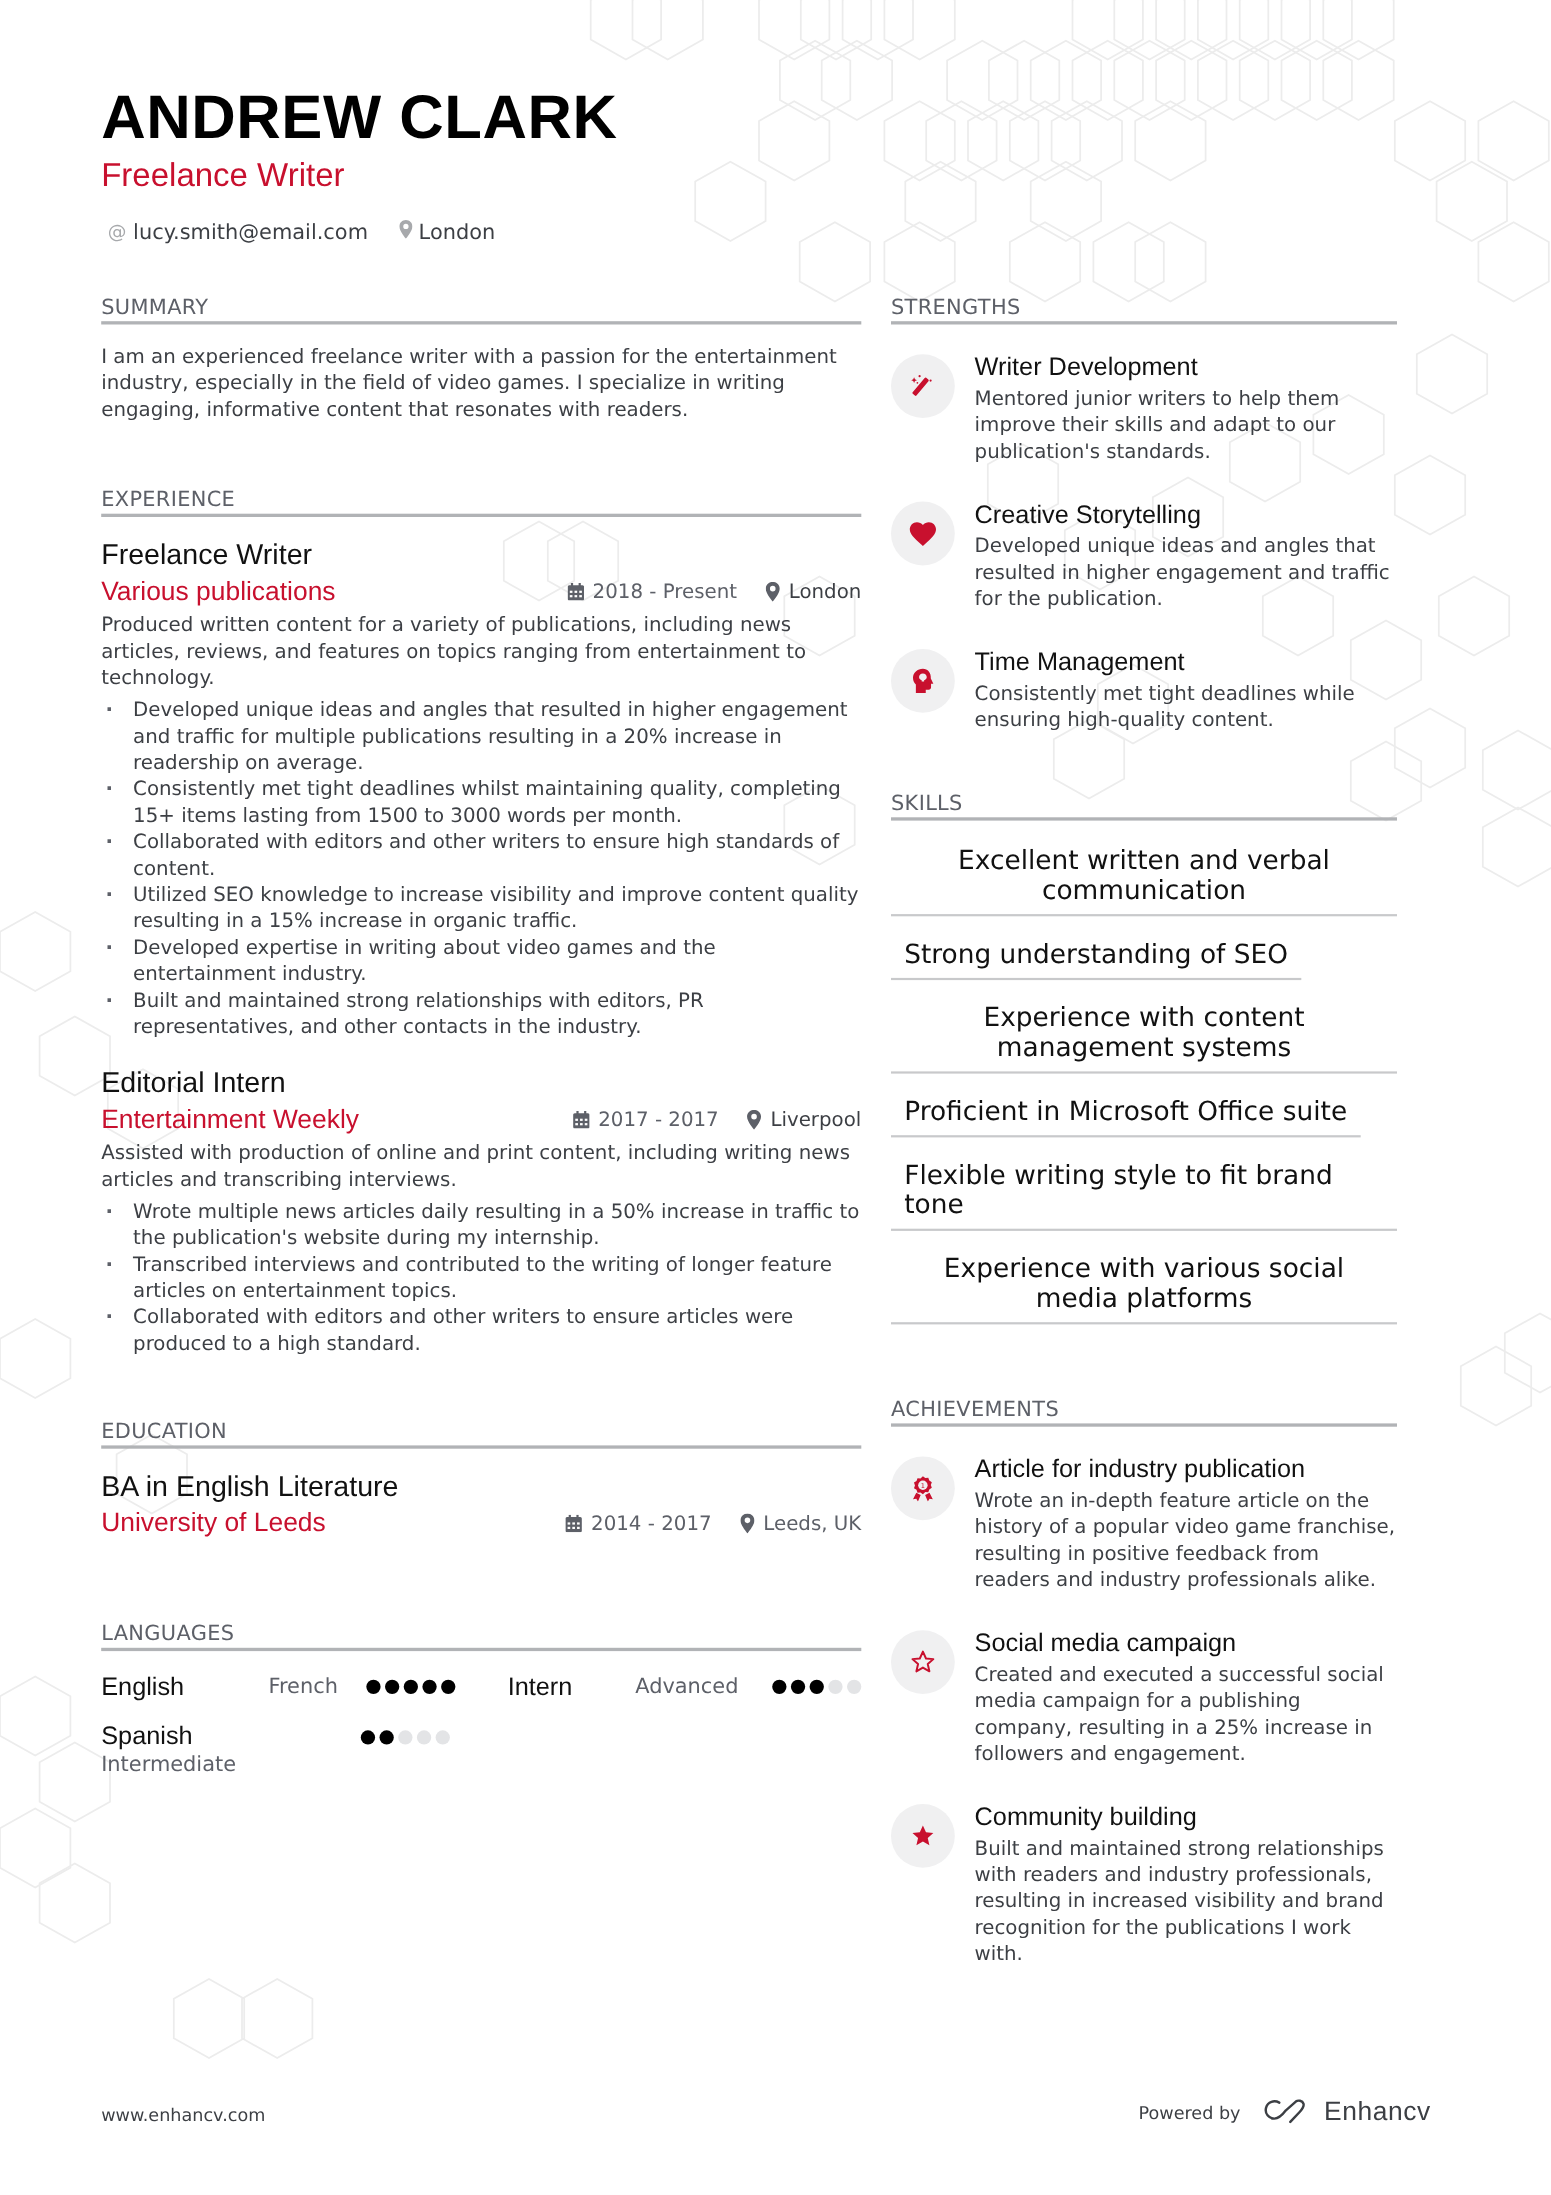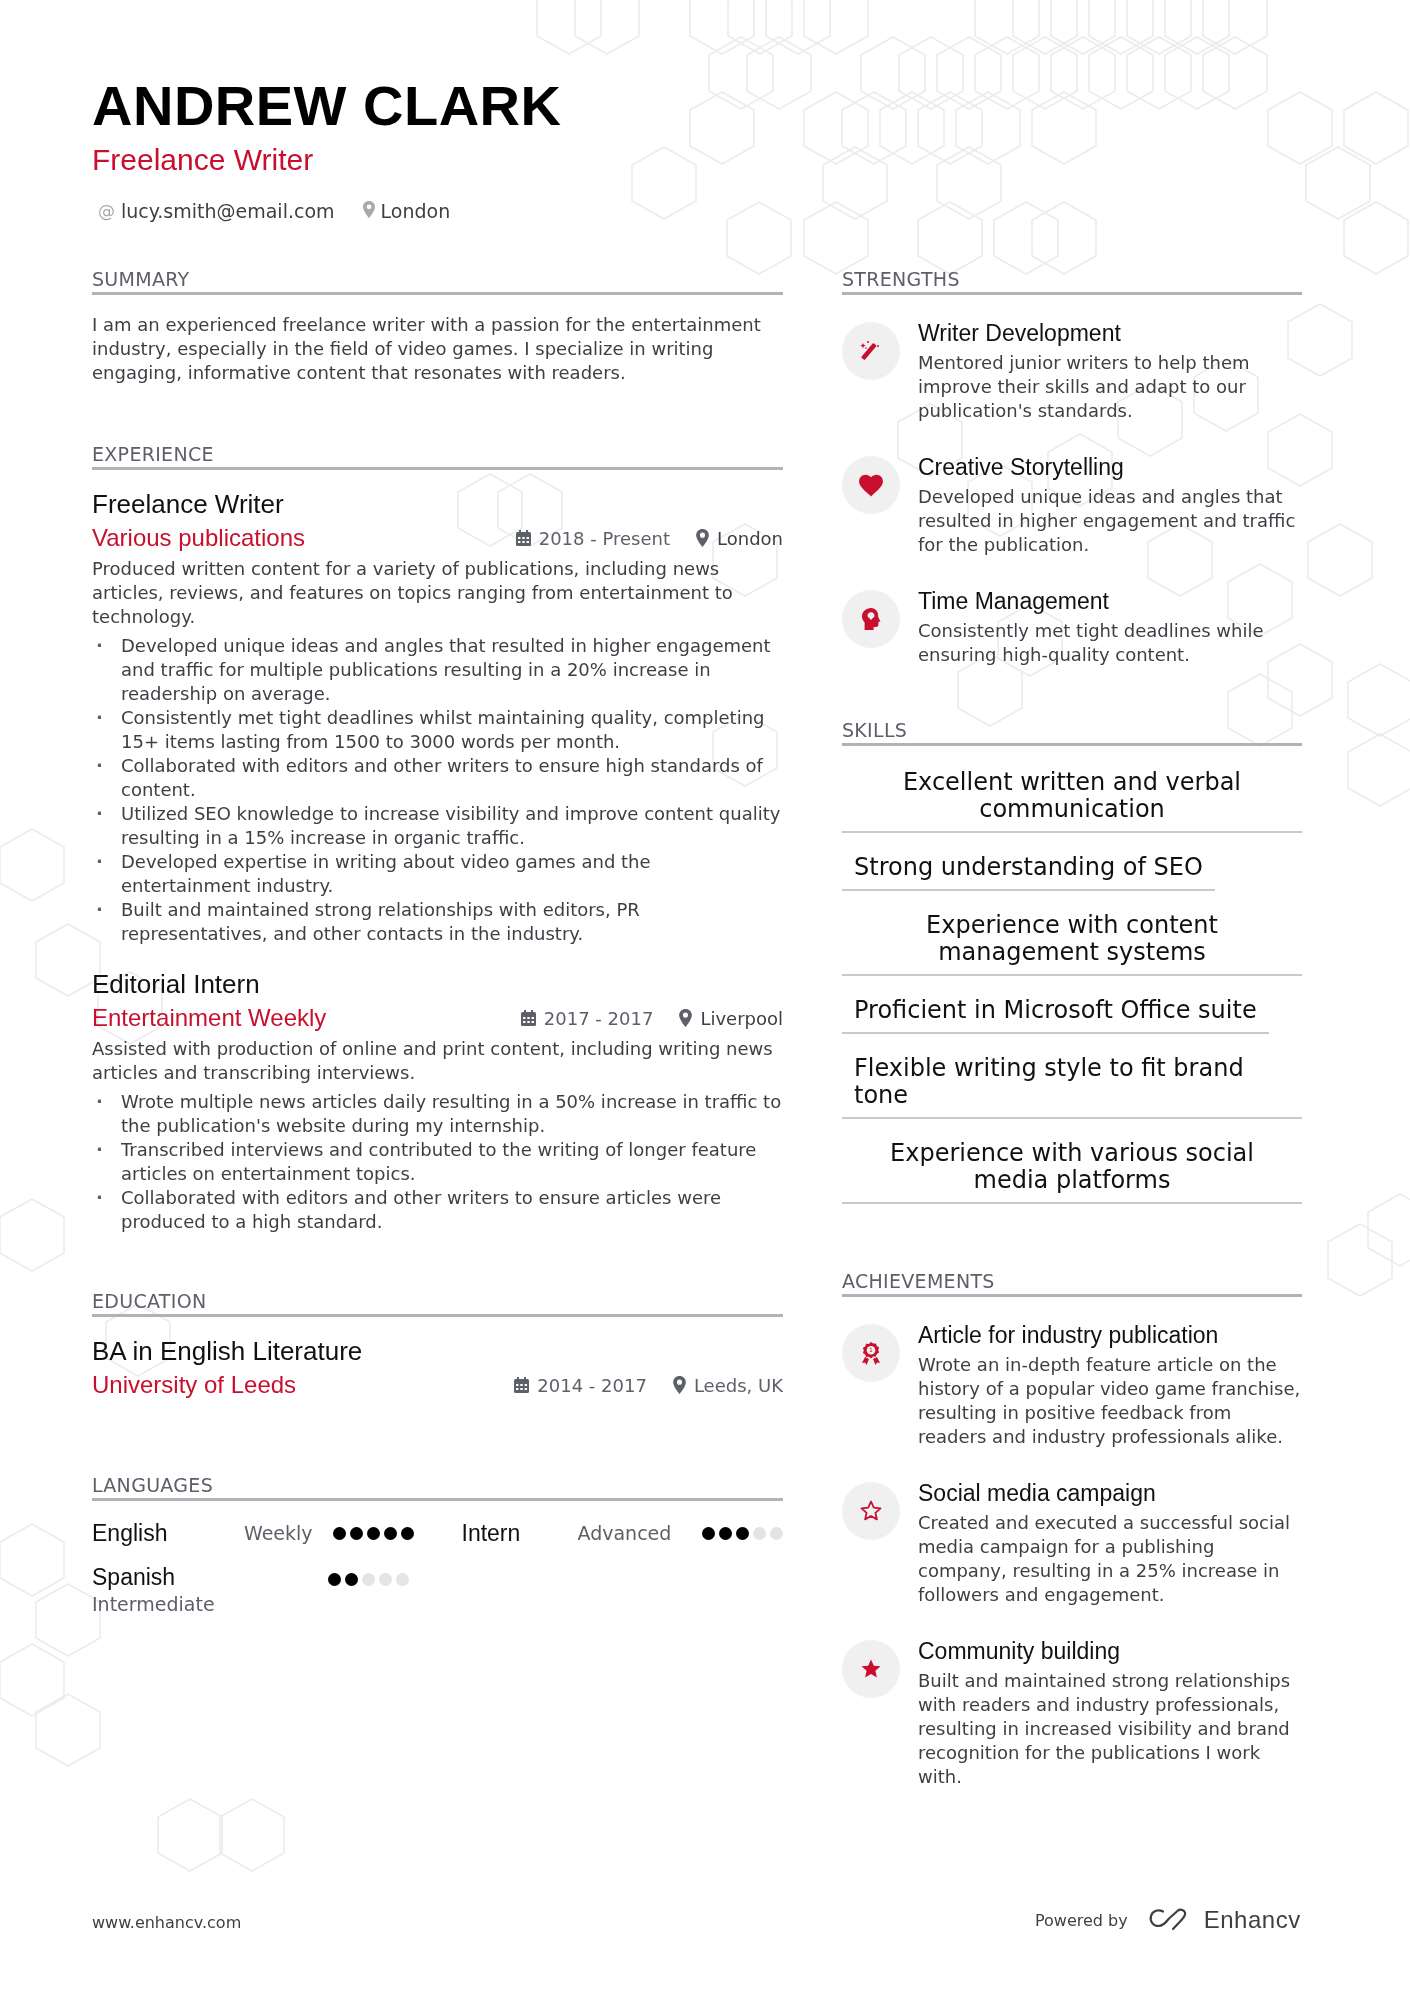--- a/index.html
+++ b/index.html
@@ -11,21 +11,21 @@
 
   
   .name { position: absolute; left: 92px; top: 78px; font-family: "Liberation Sans", sans-serif; font-weight: 700; font-size: 56px; letter-spacing: 0.5px; color: #000; line-height: 1; }
   .title { position: absolute; left: 92px; top: 145px; font-family: "Liberation Sans", sans-serif; font-size: 30px; color: #c8102e; line-height: 1; }
   .contact { position: absolute; left: 98px; top: 200px; display: flex; align-items: center; gap: 28px; font-size: 19px; color: #3c3f44; }
   .contact .item { display: flex; align-items: center; gap: 6px; }
   .contact .ic { color: #a7a9ac; font-size: 17px; }
 
   
   .col-left { position: absolute; left: 92px; top: 268px; width: 691px; }
-  .col-right { position: absolute; left: 842px; top: 268px; width: 460px; }
+  .col-right { position: absolute; left: 810px; top: 268px; width: 460px; }
 
   .sec-title { font-size: 19px; color: #5d6068; letter-spacing: 0.3px; text-transform: uppercase; padding-bottom: 2px; border-bottom: 3px solid #b1b3b6; line-height: 22px; }
 
   .summary-text { margin-top: 18px; font-size: 18px; line-height: 24px; color: #3c3f44; }
 
   .sec { margin-top: 58px; }
   .sec-first { margin-top: 0; }
 
   
   .job { margin-top: 18px; }
@@ -307,21 +307,21 @@
           </div>
         </div>
       </div>
     </section>
 
     <section class="sec" style="margin-top:74px">
       <div class="sec-title">LANGUAGES</div>
       <div class="lang-grid">
         <div class="lang-inline">
           <span class="lang-name">English</span>
-          <span class="lang-level">Weekly</span>
+          <span class="lang-level">French</span>
           <span class="dots">
               <span class="dot on"></span>
               <span class="dot on"></span>
               <span class="dot on"></span>
               <span class="dot on"></span>
               <span class="dot on"></span>
             </span>
         </div>
         <div class="lang-inline fr">
           <span class="lang-name" style="width:116px">Intern</span>

